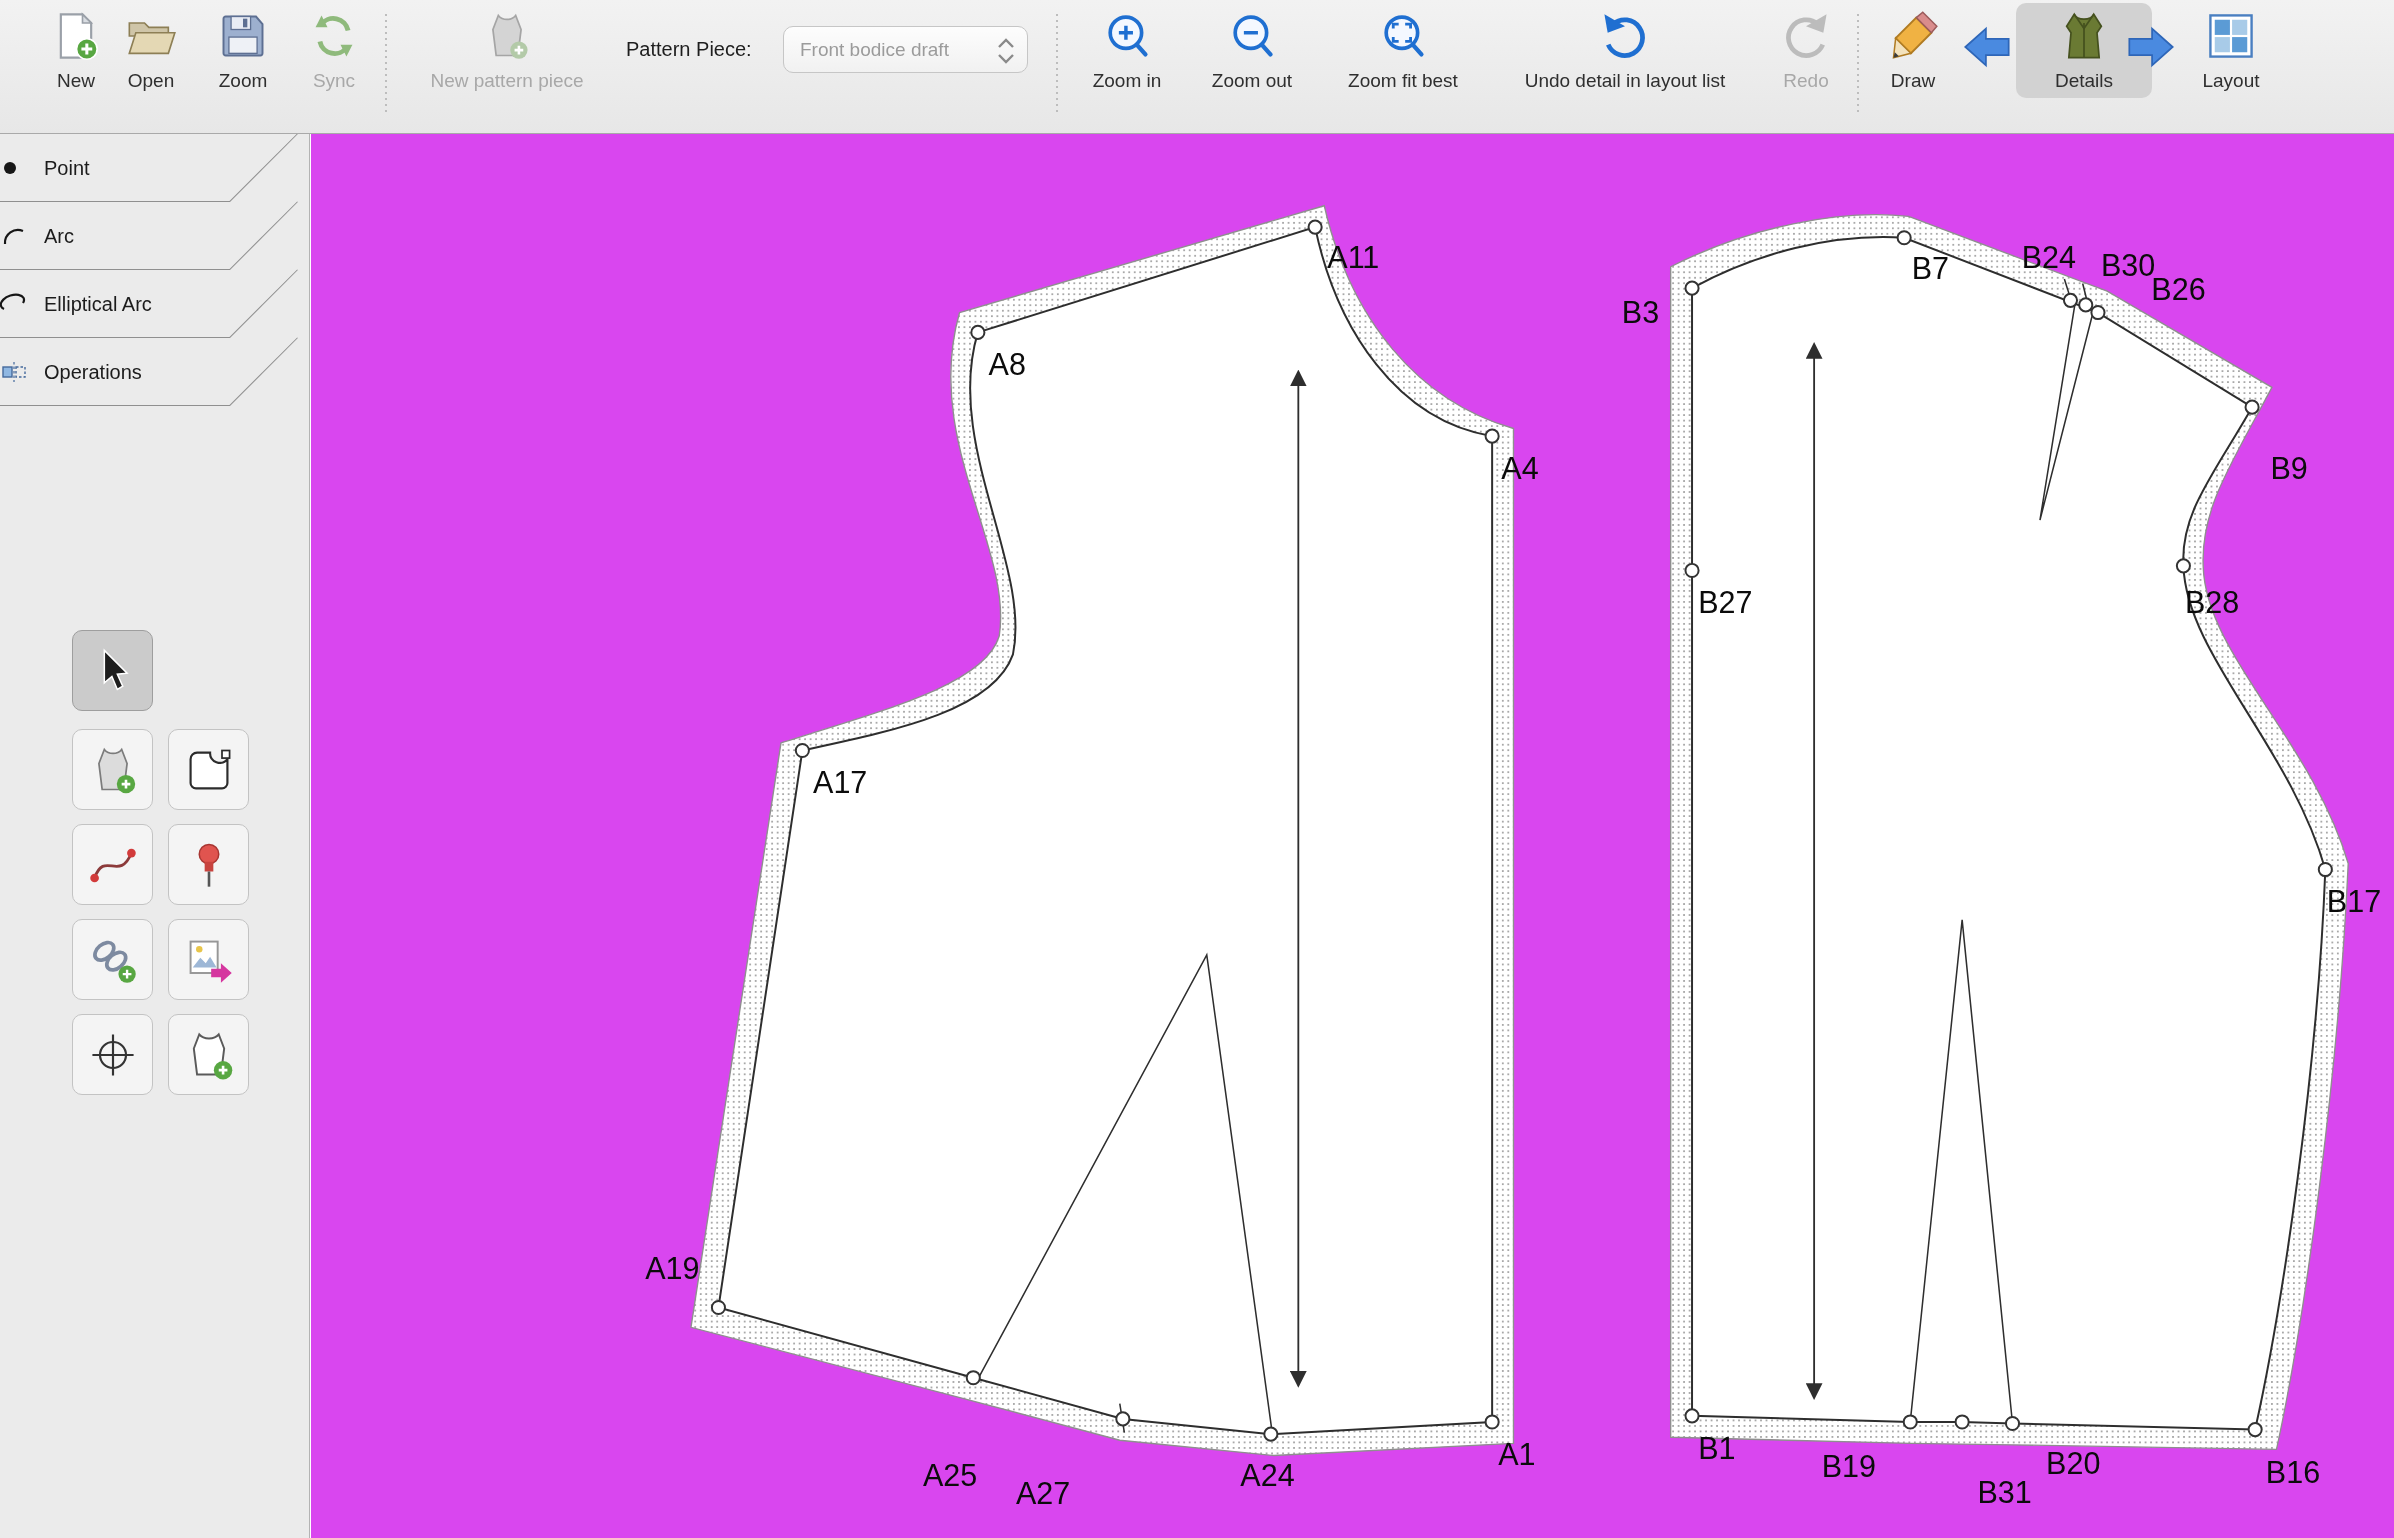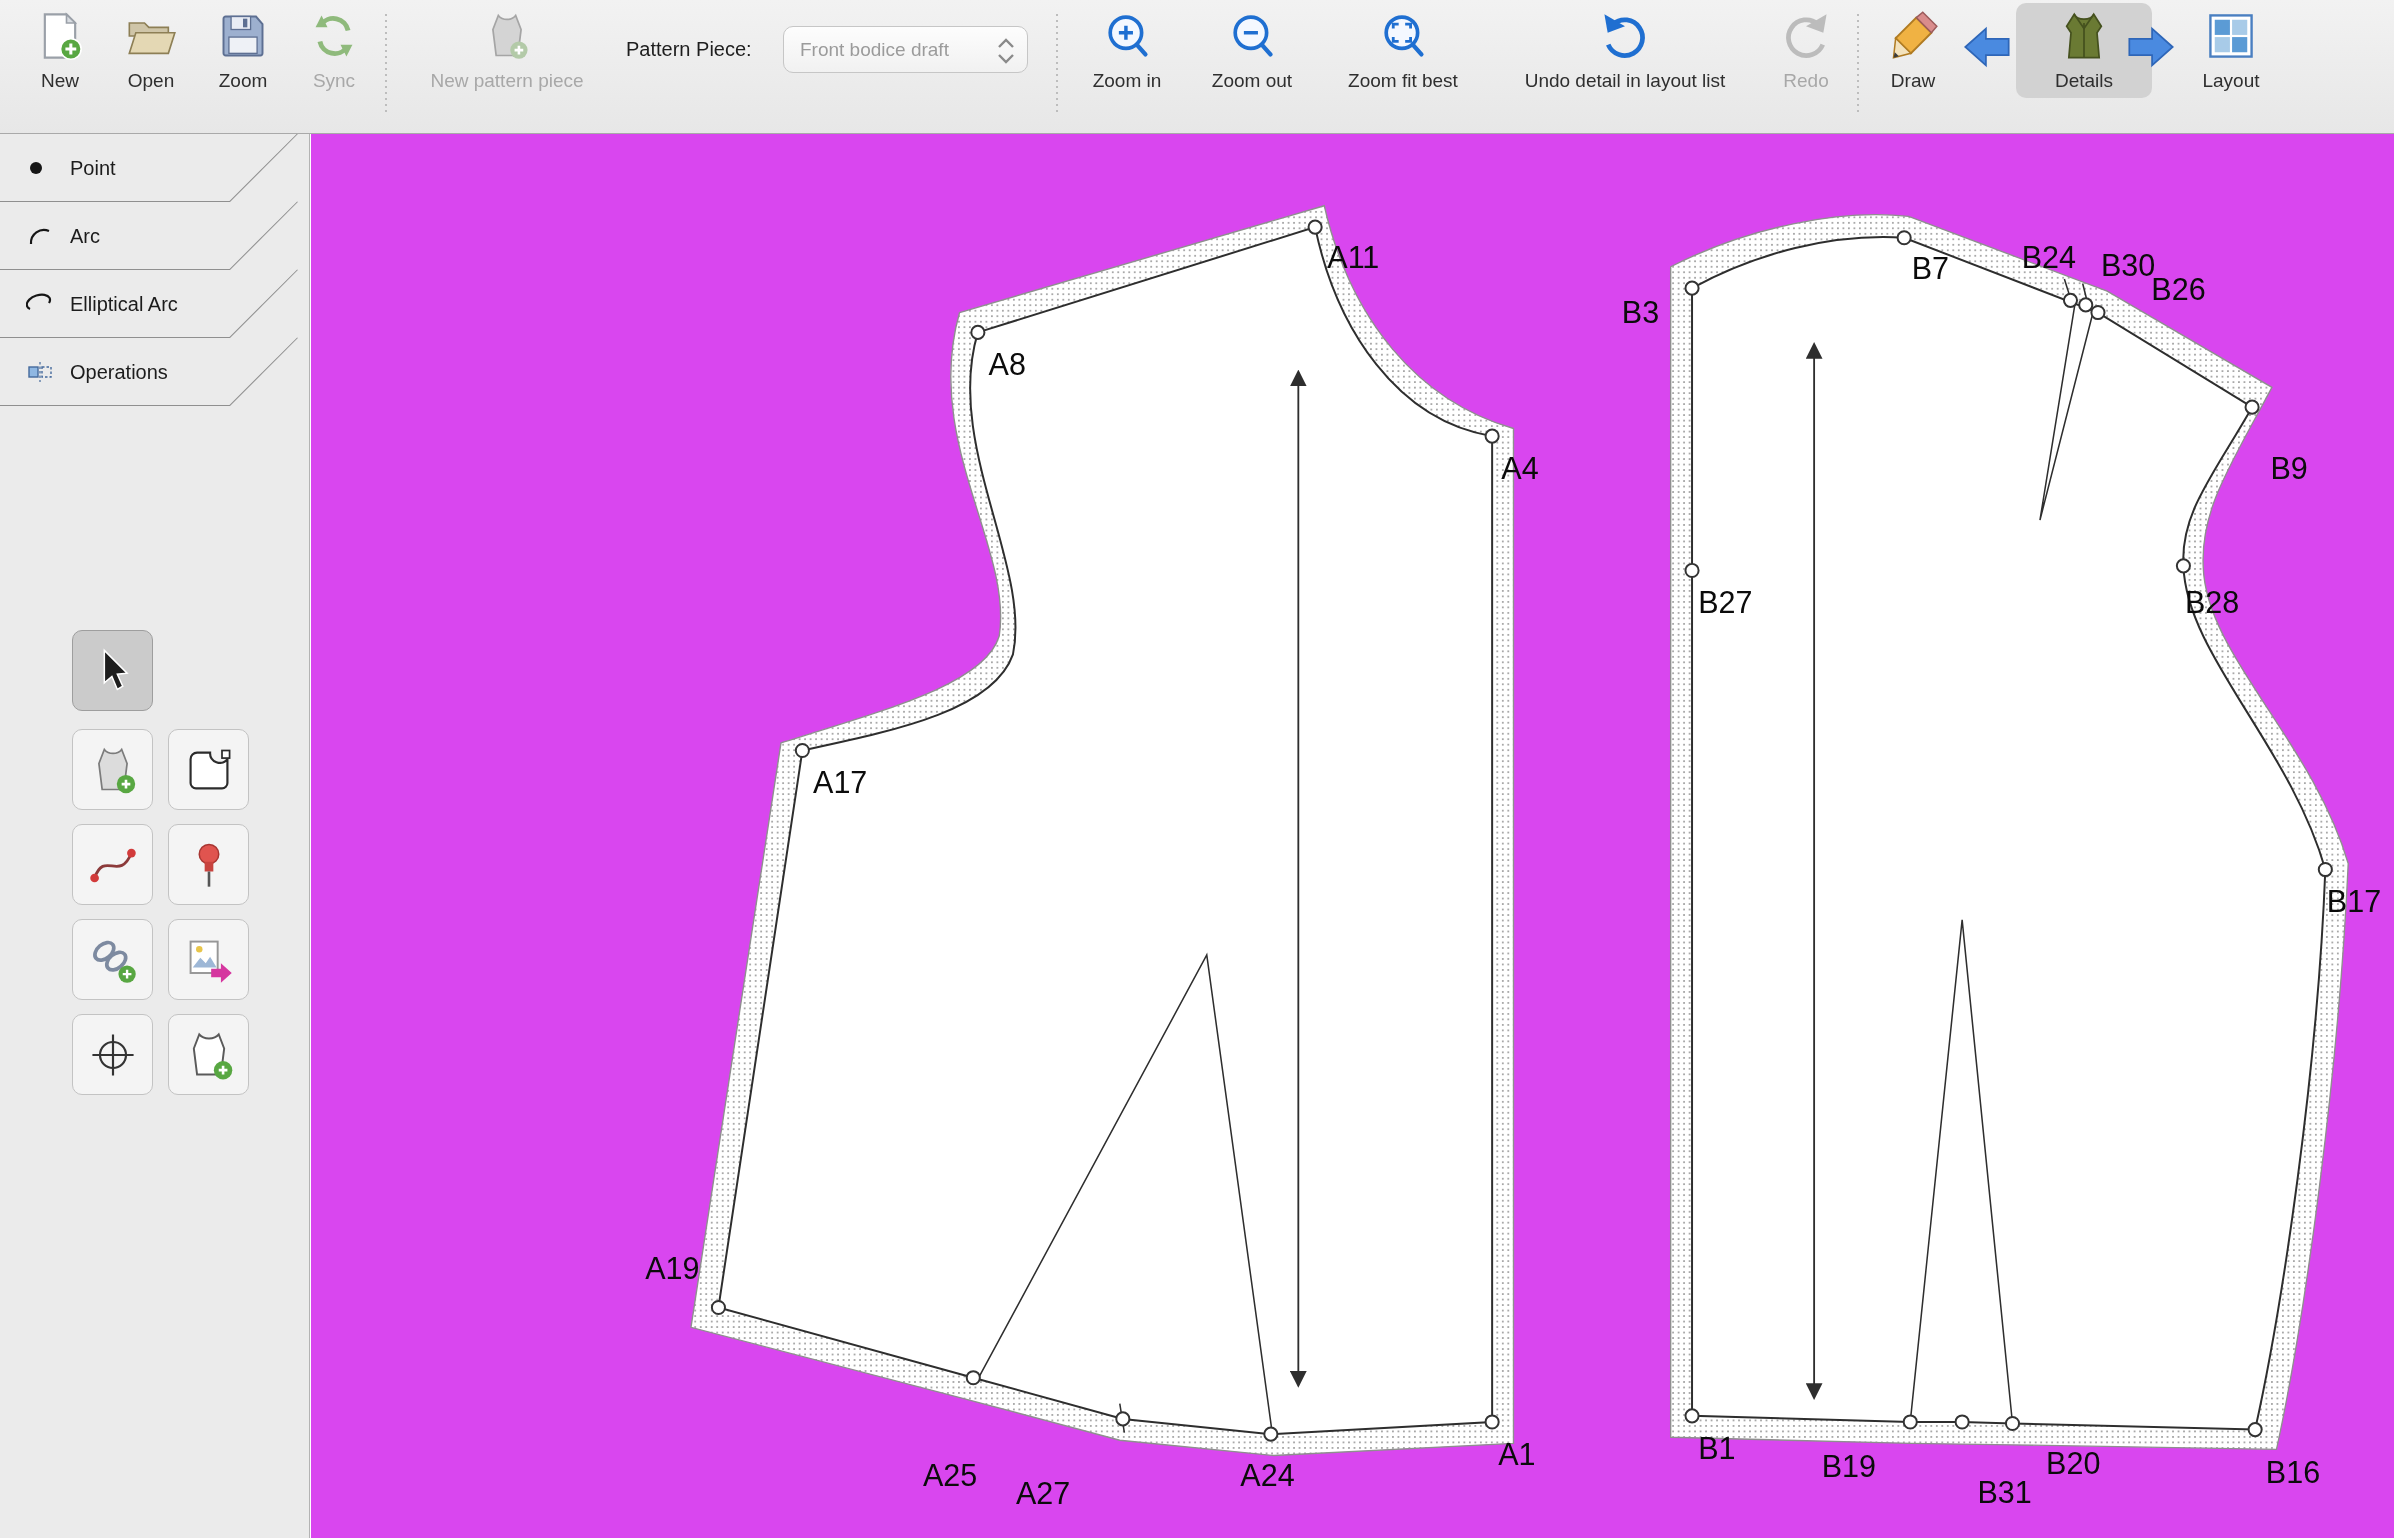--- a/index.html
+++ b/index.html
@@ -38,21 +38,21 @@
   }
   .pp-combo .val{font-size:19px;color:#9b9b9b;white-space:nowrap;overflow:hidden;}
   .pp-combo .stepper{position:absolute;right:10px;top:9px;width:22px;height:29px;}
   
   .sidebar{
     position:absolute;top:134px;left:0;width:310px;height:1404px;
     background:#ebebeb;border-right:1px solid #b3b3b3;box-sizing:border-box;z-index:4;
   }
   .side-tab{
     position:relative;height:68px;display:flex;align-items:center;
-    padding-left:26px;gap:16px;box-sizing:border-box;
+    gap:16px;box-sizing:border-box;
   }
   .side-tab::before{
     content:"";position:absolute;left:0;bottom:0;width:230px;height:1px;background:#8f8f8f;
   }
   .side-tab::after{
     content:"";position:absolute;left:230px;bottom:0;width:96px;height:1px;background:#8f8f8f;
     transform:rotate(-45deg);transform-origin:0 100%;
   }
   .side-tab .t-ico{width:28px;height:28px;flex:0 0 28px;}
   .side-tab .t-ico svg{width:28px;height:28px;}
@@ -68,21 +68,21 @@
     position:absolute;top:134px;left:311px;width:2083px;height:1404px;background:#d946ef;
   }
   .canvas svg{display:block;width:100%;height:100%;}
   .canvas text{font-family:"Liberation Sans",sans-serif;font-size:20px;fill:#0b0b0b;}
 </style>
 </head>
 <body>
 
 <div class="toolbar">
 
-  <div class="tb-item" style="left:20px;width:80px">
+  <div class="tb-item" style="left:36px;width:80px">
     <span class="ico">
       <svg viewBox="0 0 48 48">
           <path d="M10 4 h20 l8 8 v32 h-28 z" fill="#ffffff" stroke="#9aa0a8" stroke-width="2"></path>
           <path d="M30 4 l8 8 h-8 z" fill="#d9dde2" stroke="#9aa0a8" stroke-width="1.5"></path>
           <circle cx="34" cy="36" r="9.5" fill="#58a742" stroke="#ffffff" stroke-width="1.5"></circle>
           <path d="M34 31 v10 M29 36 h10" stroke="#ffffff" stroke-width="2.8"></path>
         </svg>
     </span>
     <span class="tb-label">New</span>
   </div>

